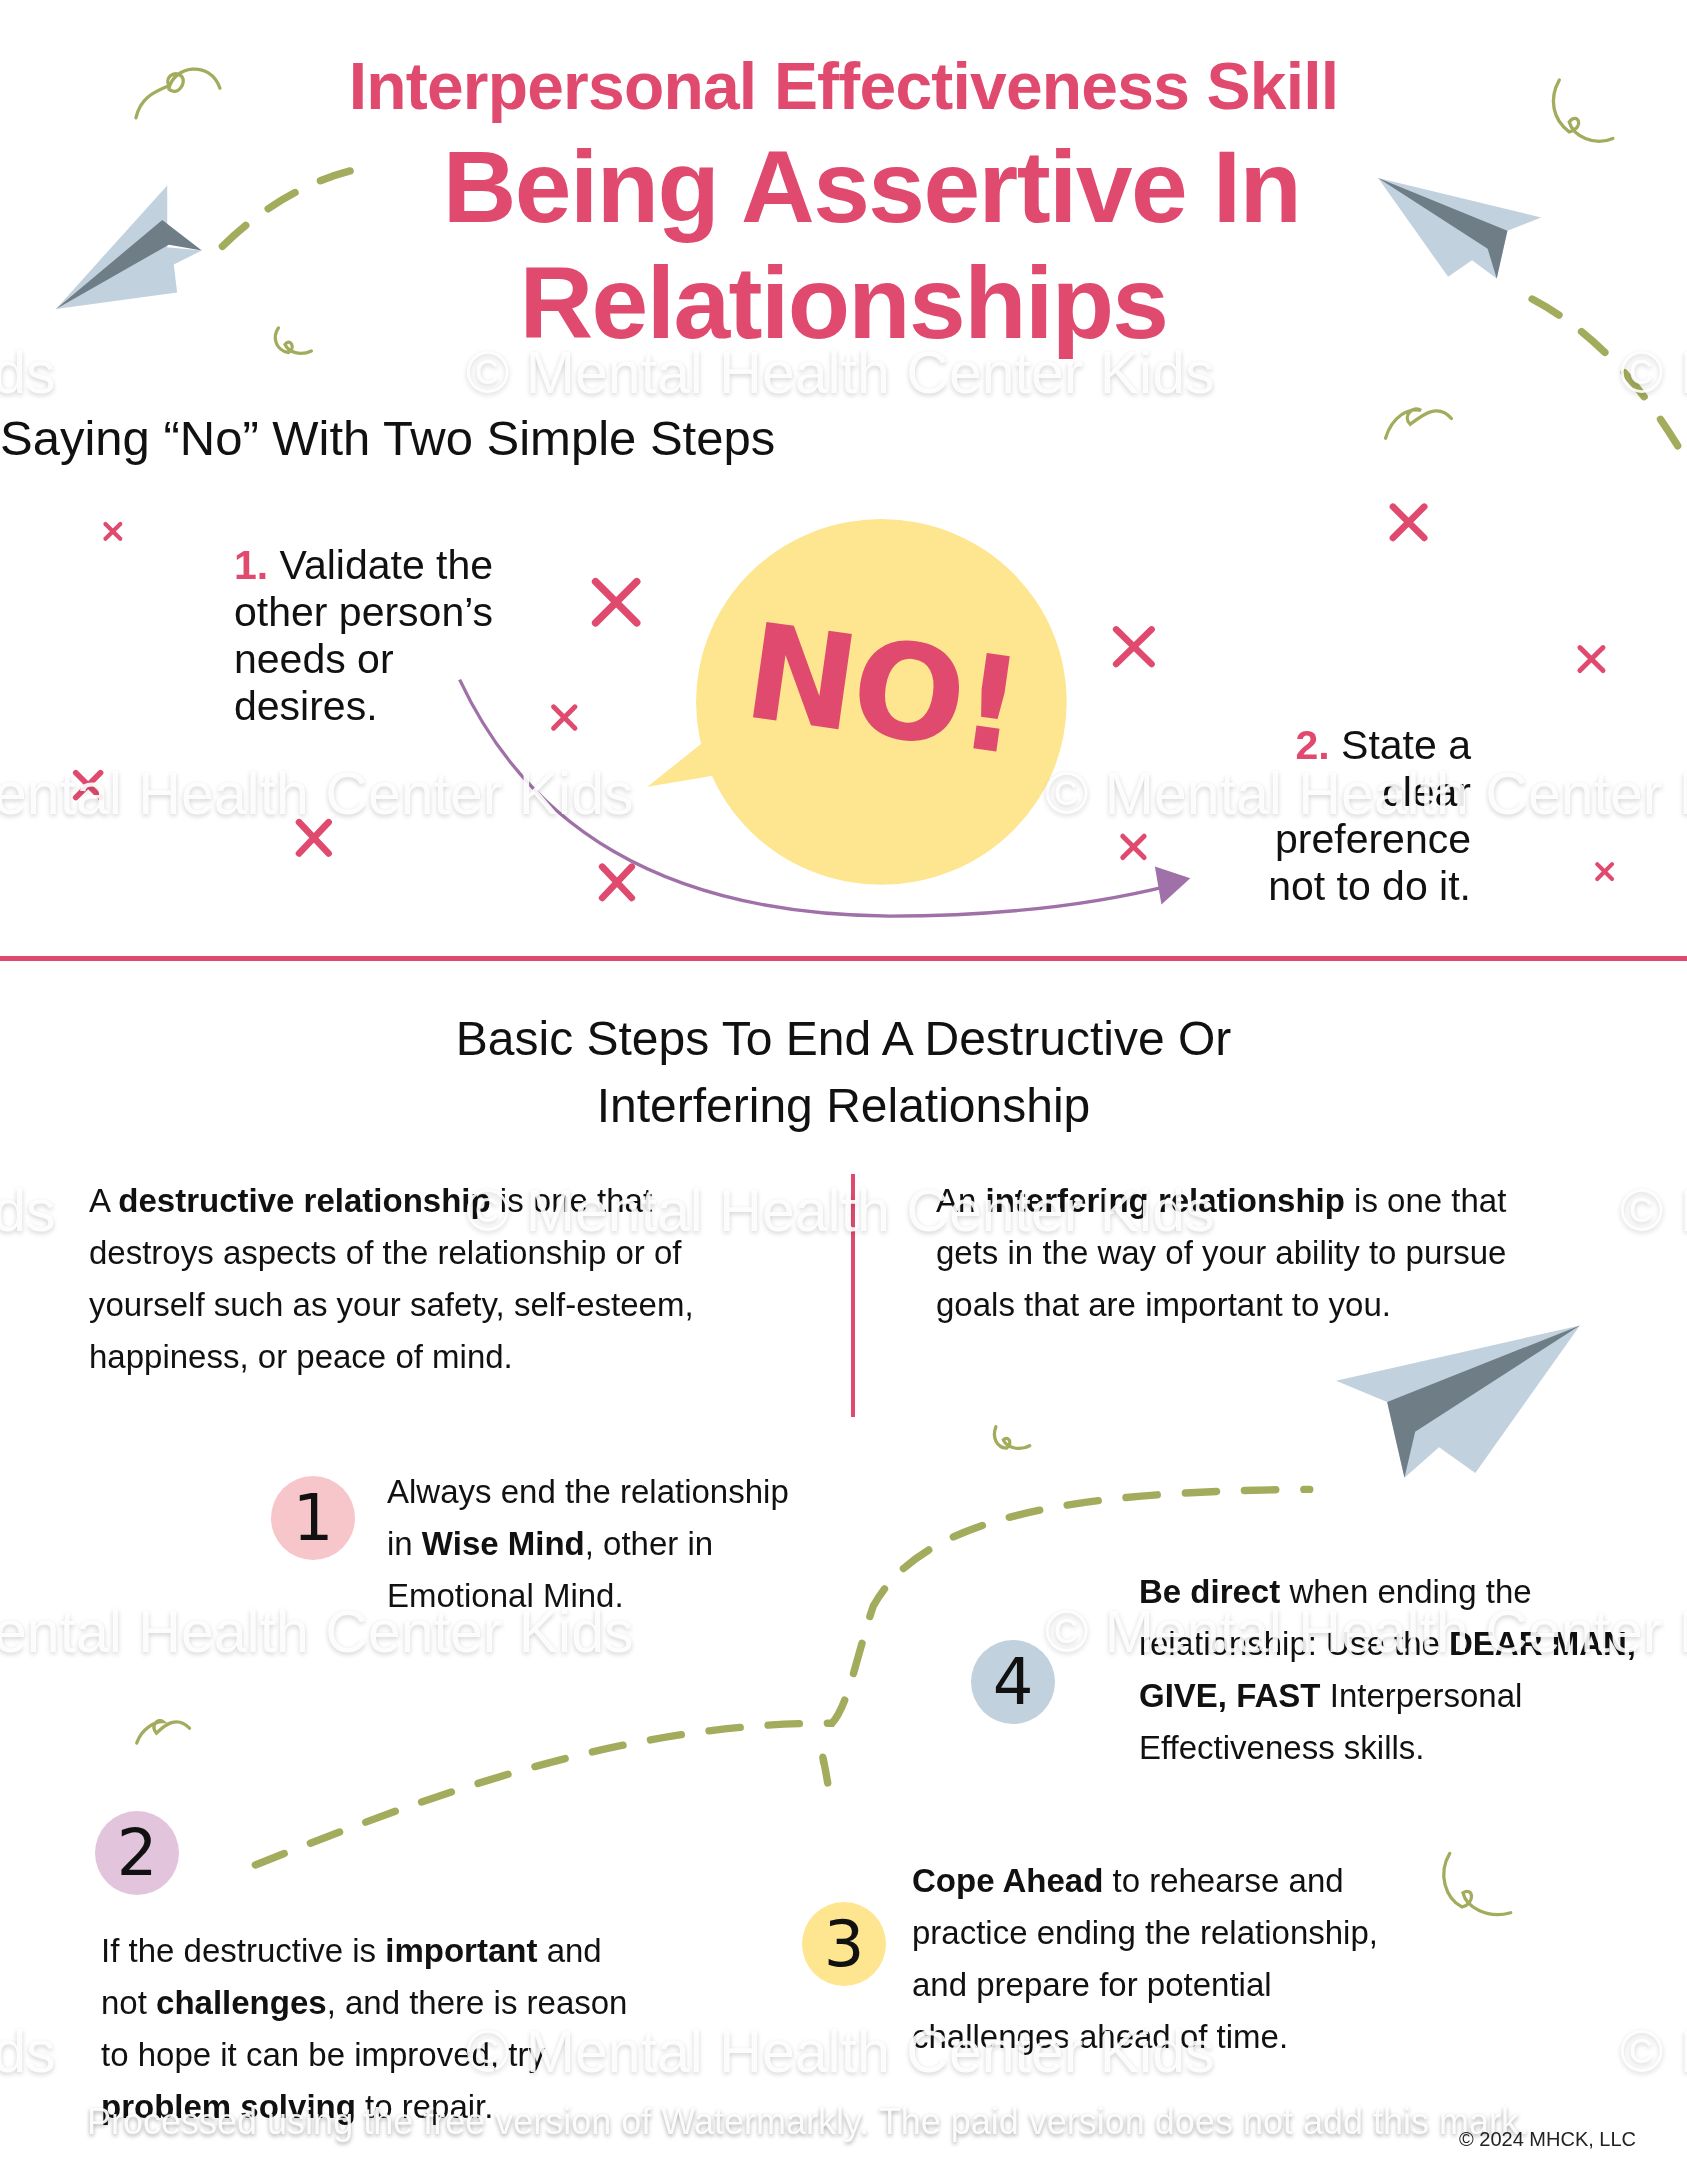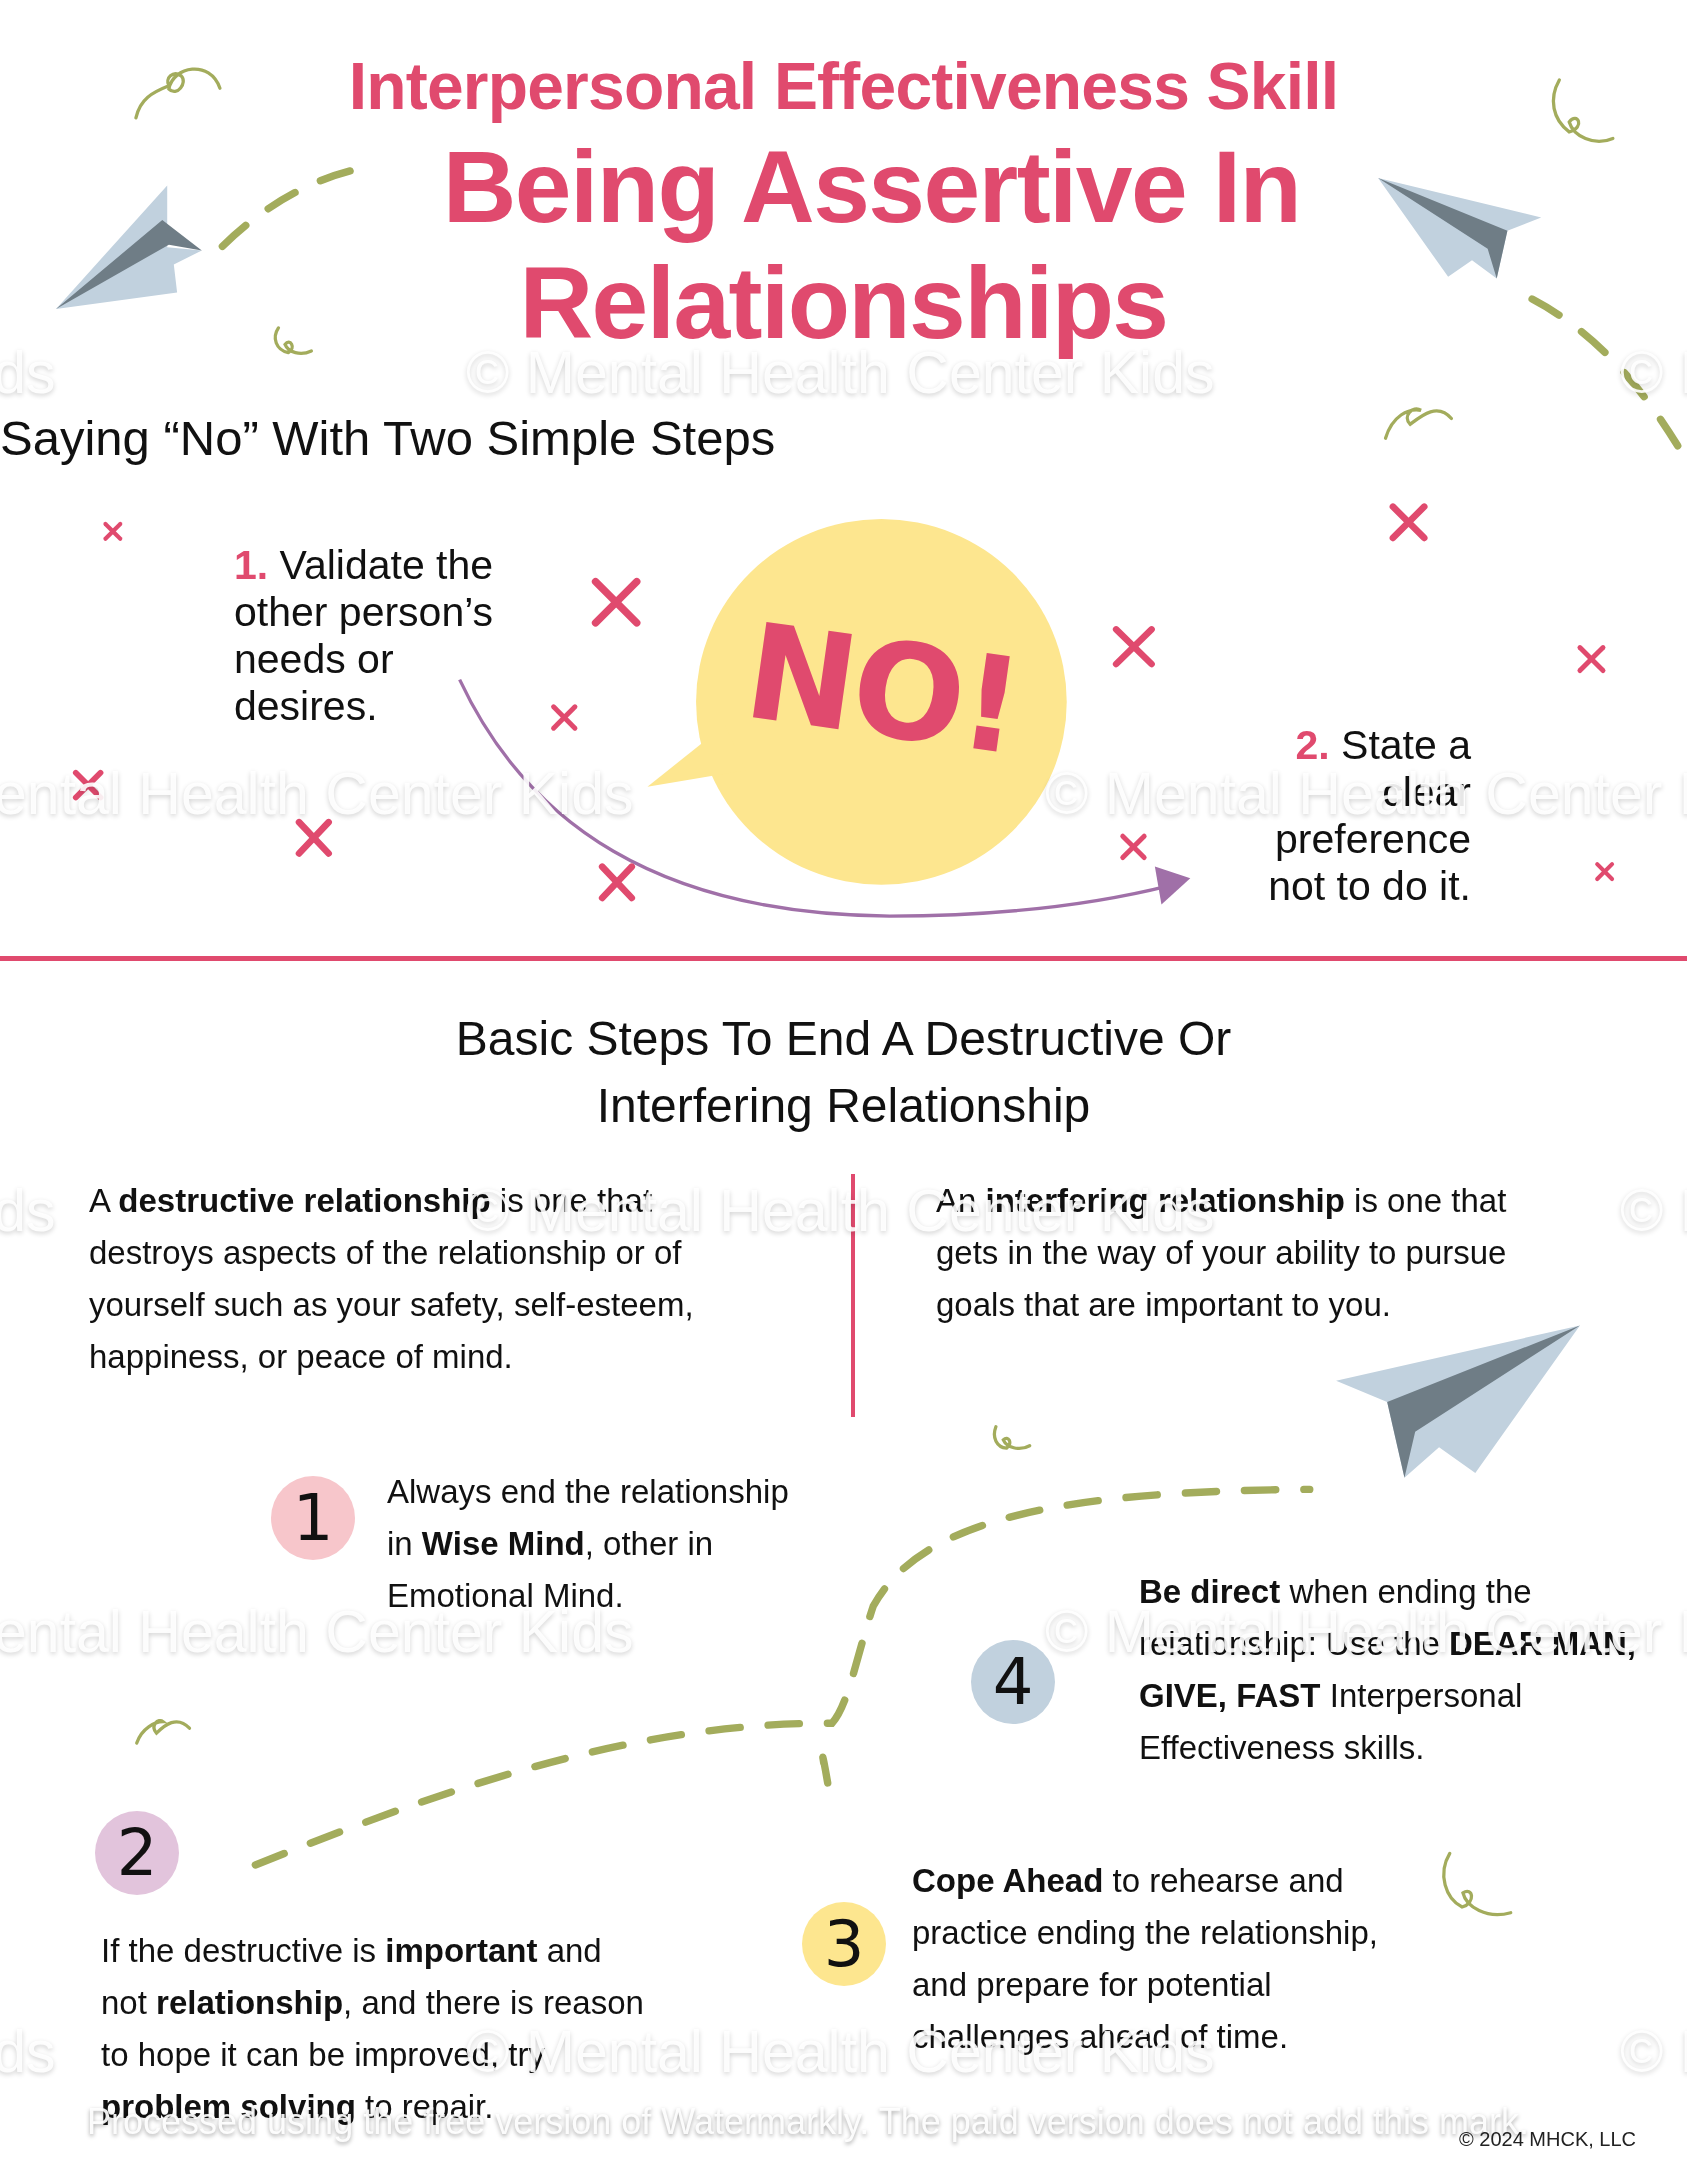--- a/index.html
+++ b/index.html
@@ -177,21 +177,21 @@
   <div><span>relationship: Use the </span><b>DEAR MAN,</b></div>
   <div><b>GIVE, FAST</b><span> Interpersonal</span></div>
   <div>Effectiveness skills.</div>
 </div>
 
 <div class="abs num-circle" style="left:95px; top:1811px; background:#E2C4DC;">
     <span>2</span>
   </div>
 <div class="abs para" style="left:101px; top:1925px; width:626px;">
   <div><span>If the destructive is </span><b>important</b><span> and</span></div>
-  <div><span>not </span><b>relationship</b><span>, and there is reason</span></div>
+  <div><span>not </span><b>challenges</b><span>, and there is reason</span></div>
   <div>to hope it can be improved, try</div>
   <div><b>problem solving</b><span> to repair.</span></div>
 </div>
 
 <div class="abs num-circle" style="left:802px; top:1902px; background:#FDE68F;">
     <span>3</span>
   </div>
 <div class="abs para" style="left:912px; top:1855px; width:577px;">
   <div><b>Cope Ahead</b><span> to rehearse and</span></div>
   <div>practice ending the relationship,</div>

